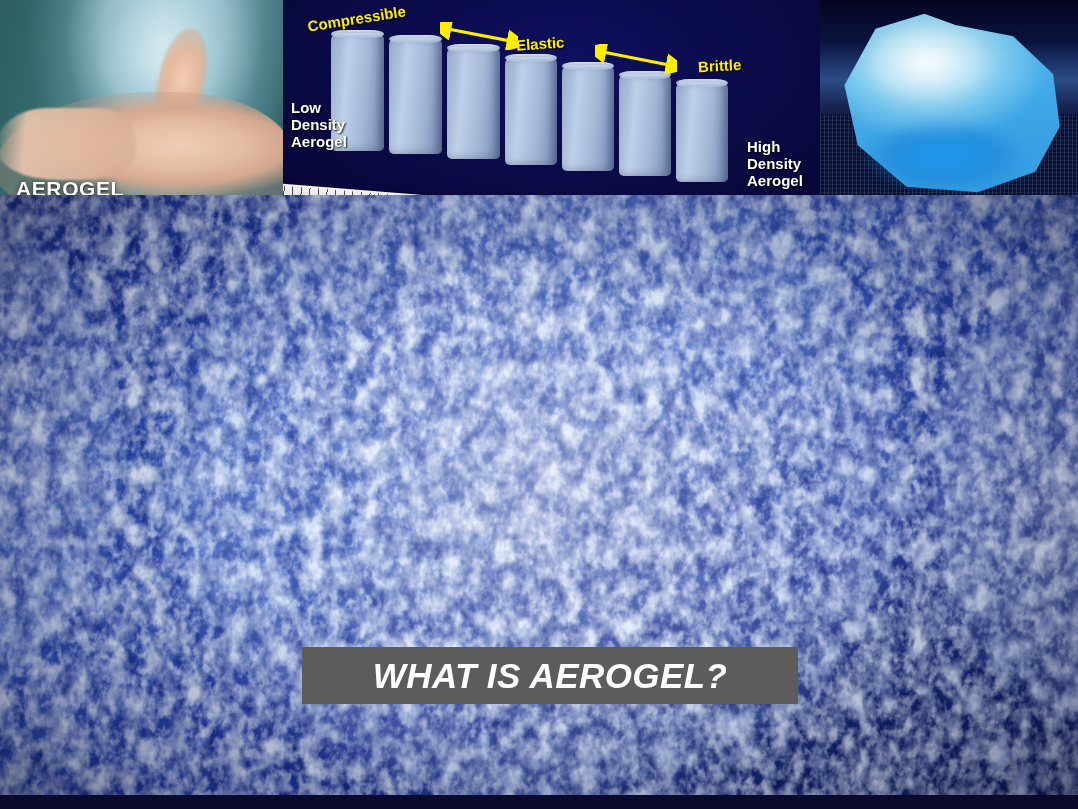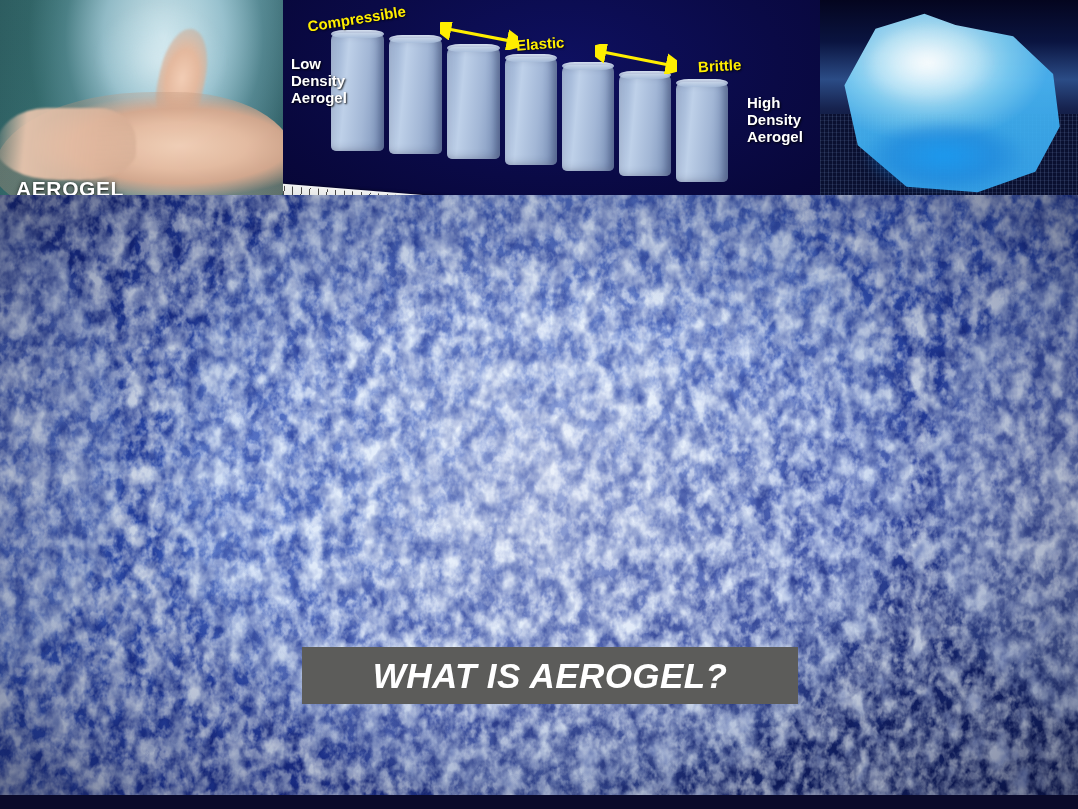--- a/index.html
+++ b/index.html
@@ -148,20 +148,21 @@
     white-space: nowrap;
   }
   .wl {
     position: absolute;
     color: #ffffff;
     font-weight: bold;
     font-size: 15px;
     line-height: 1.12;
     text-shadow: 1px 1px 2px rgba(0,0,0,0.9);
     white-space: nowrap;
+    margin-top: 44px;
   }
   .arrow-svg { position: absolute; }
 
   
   .panel-chunk {
     position: absolute;
     left: 820px; top: 0;
     width: 258px; height: 209px;
     overflow: hidden;
     background:

